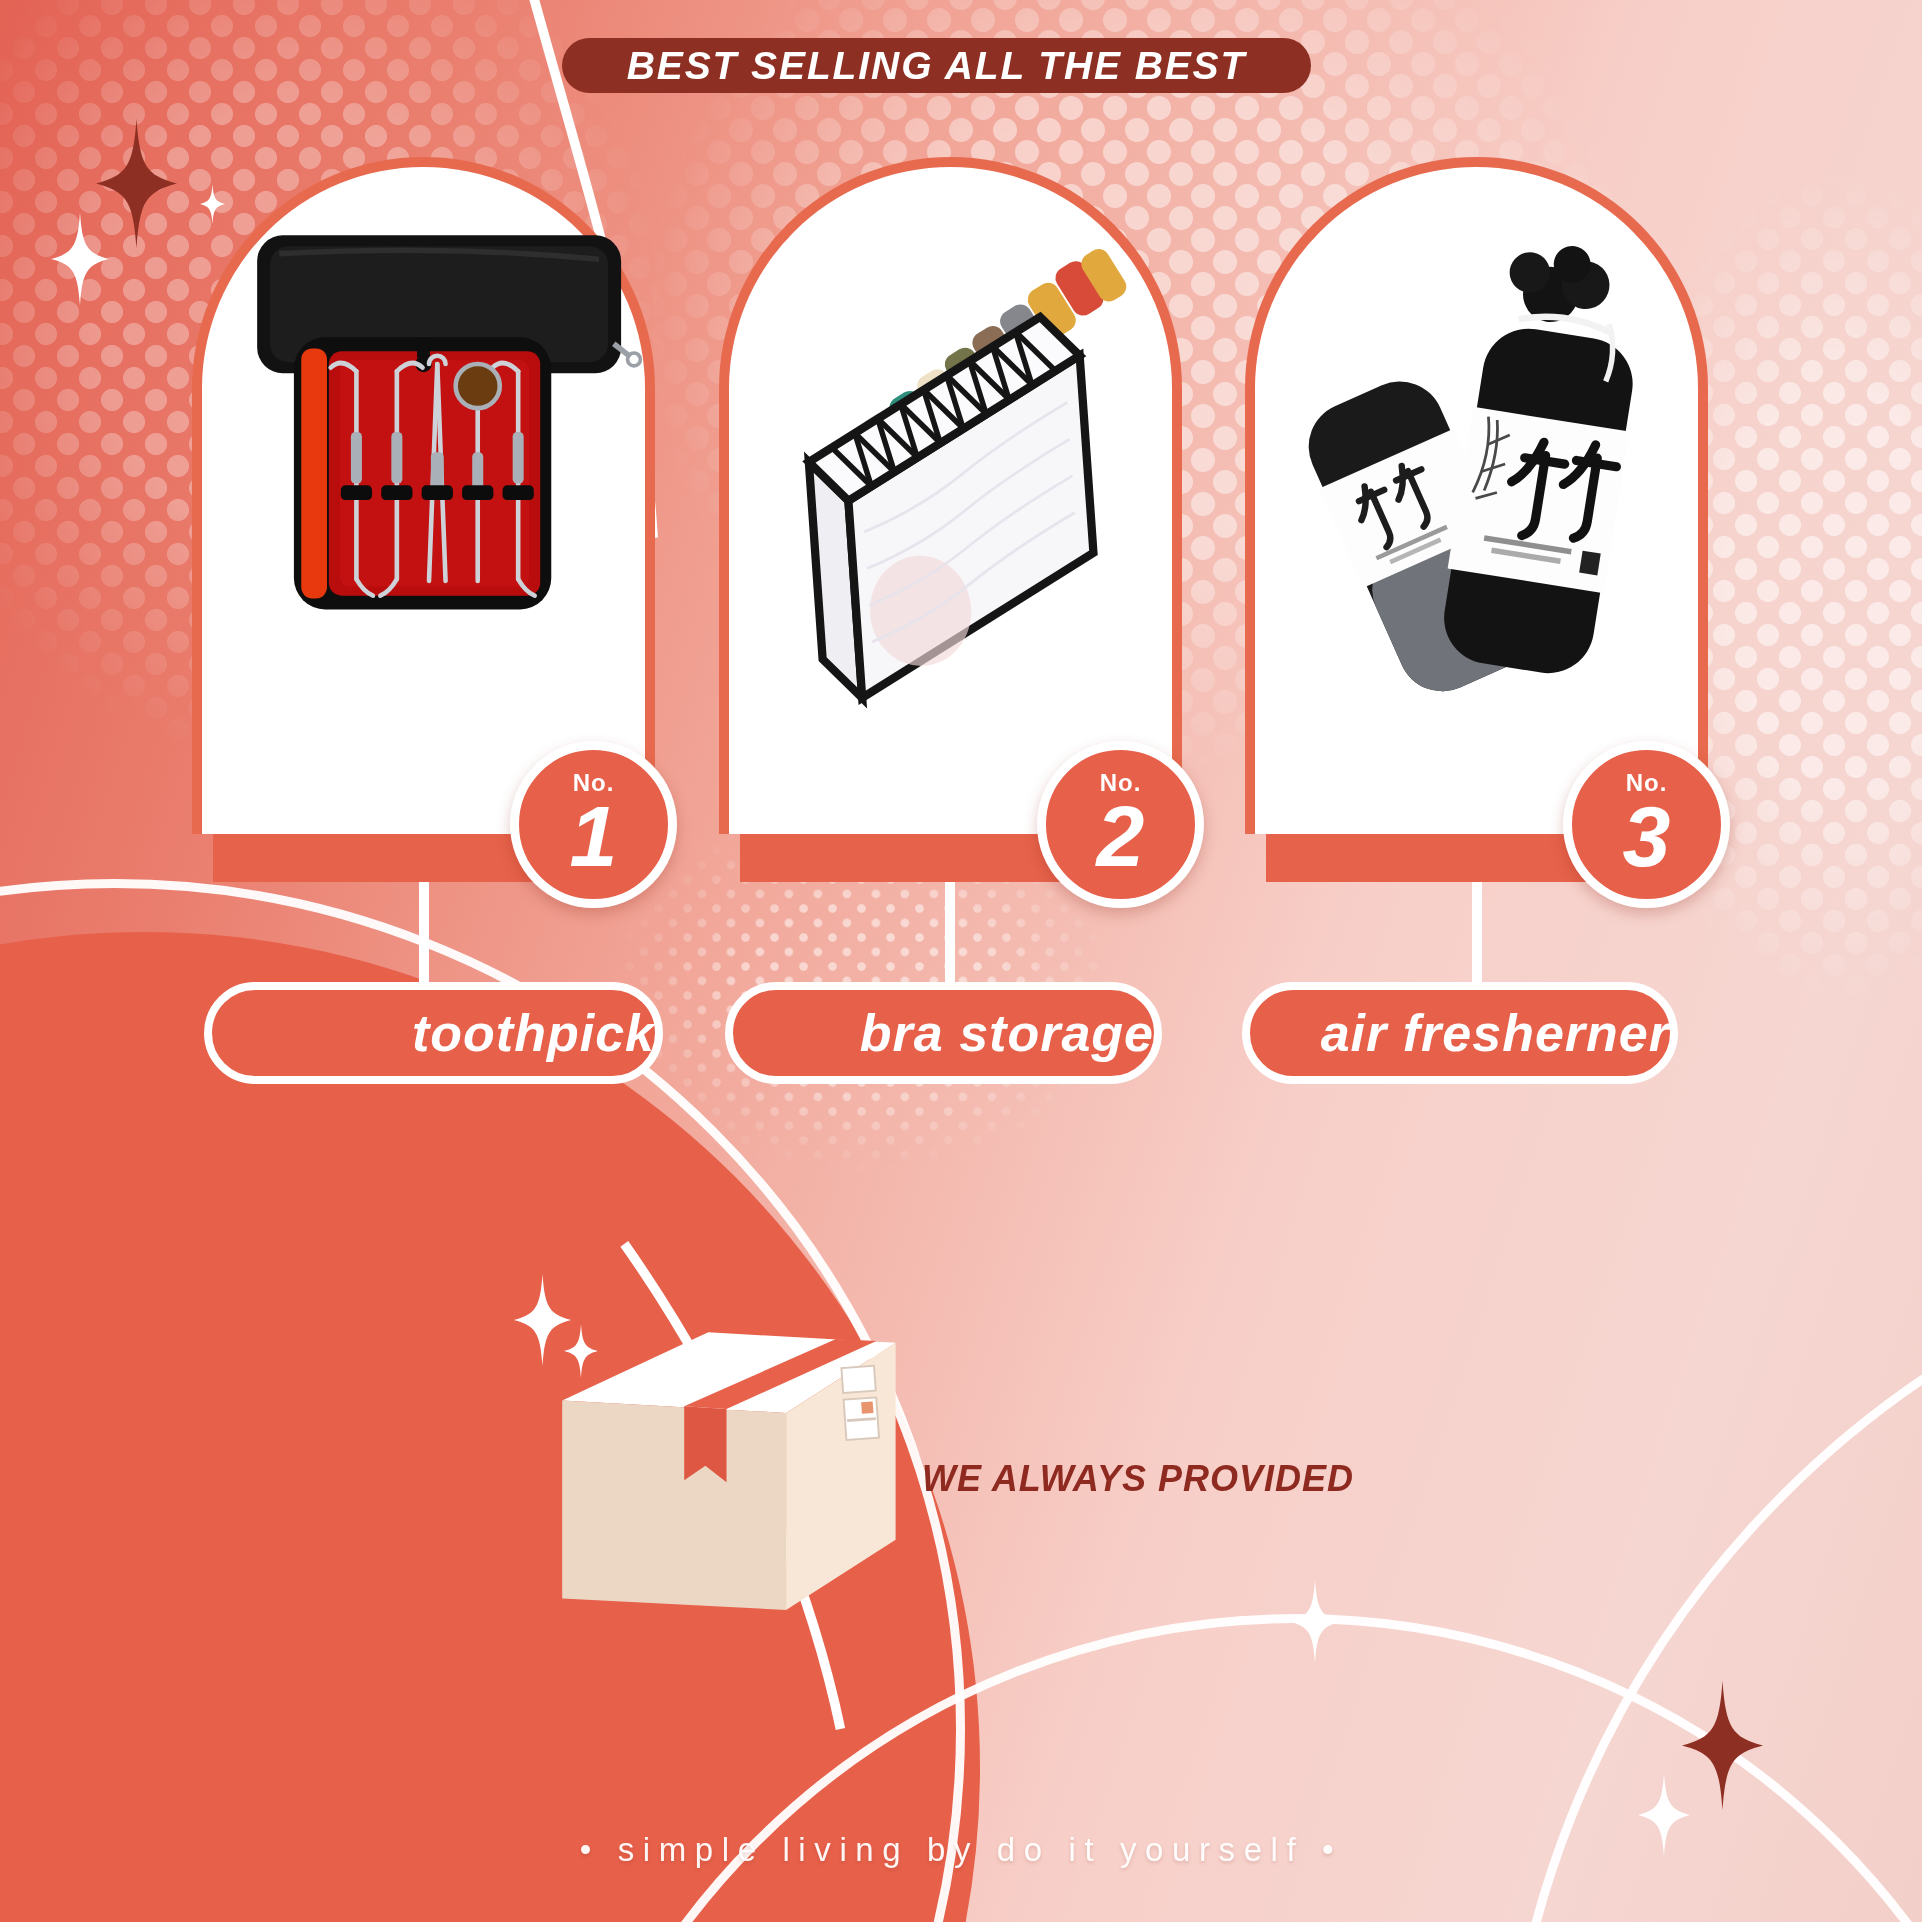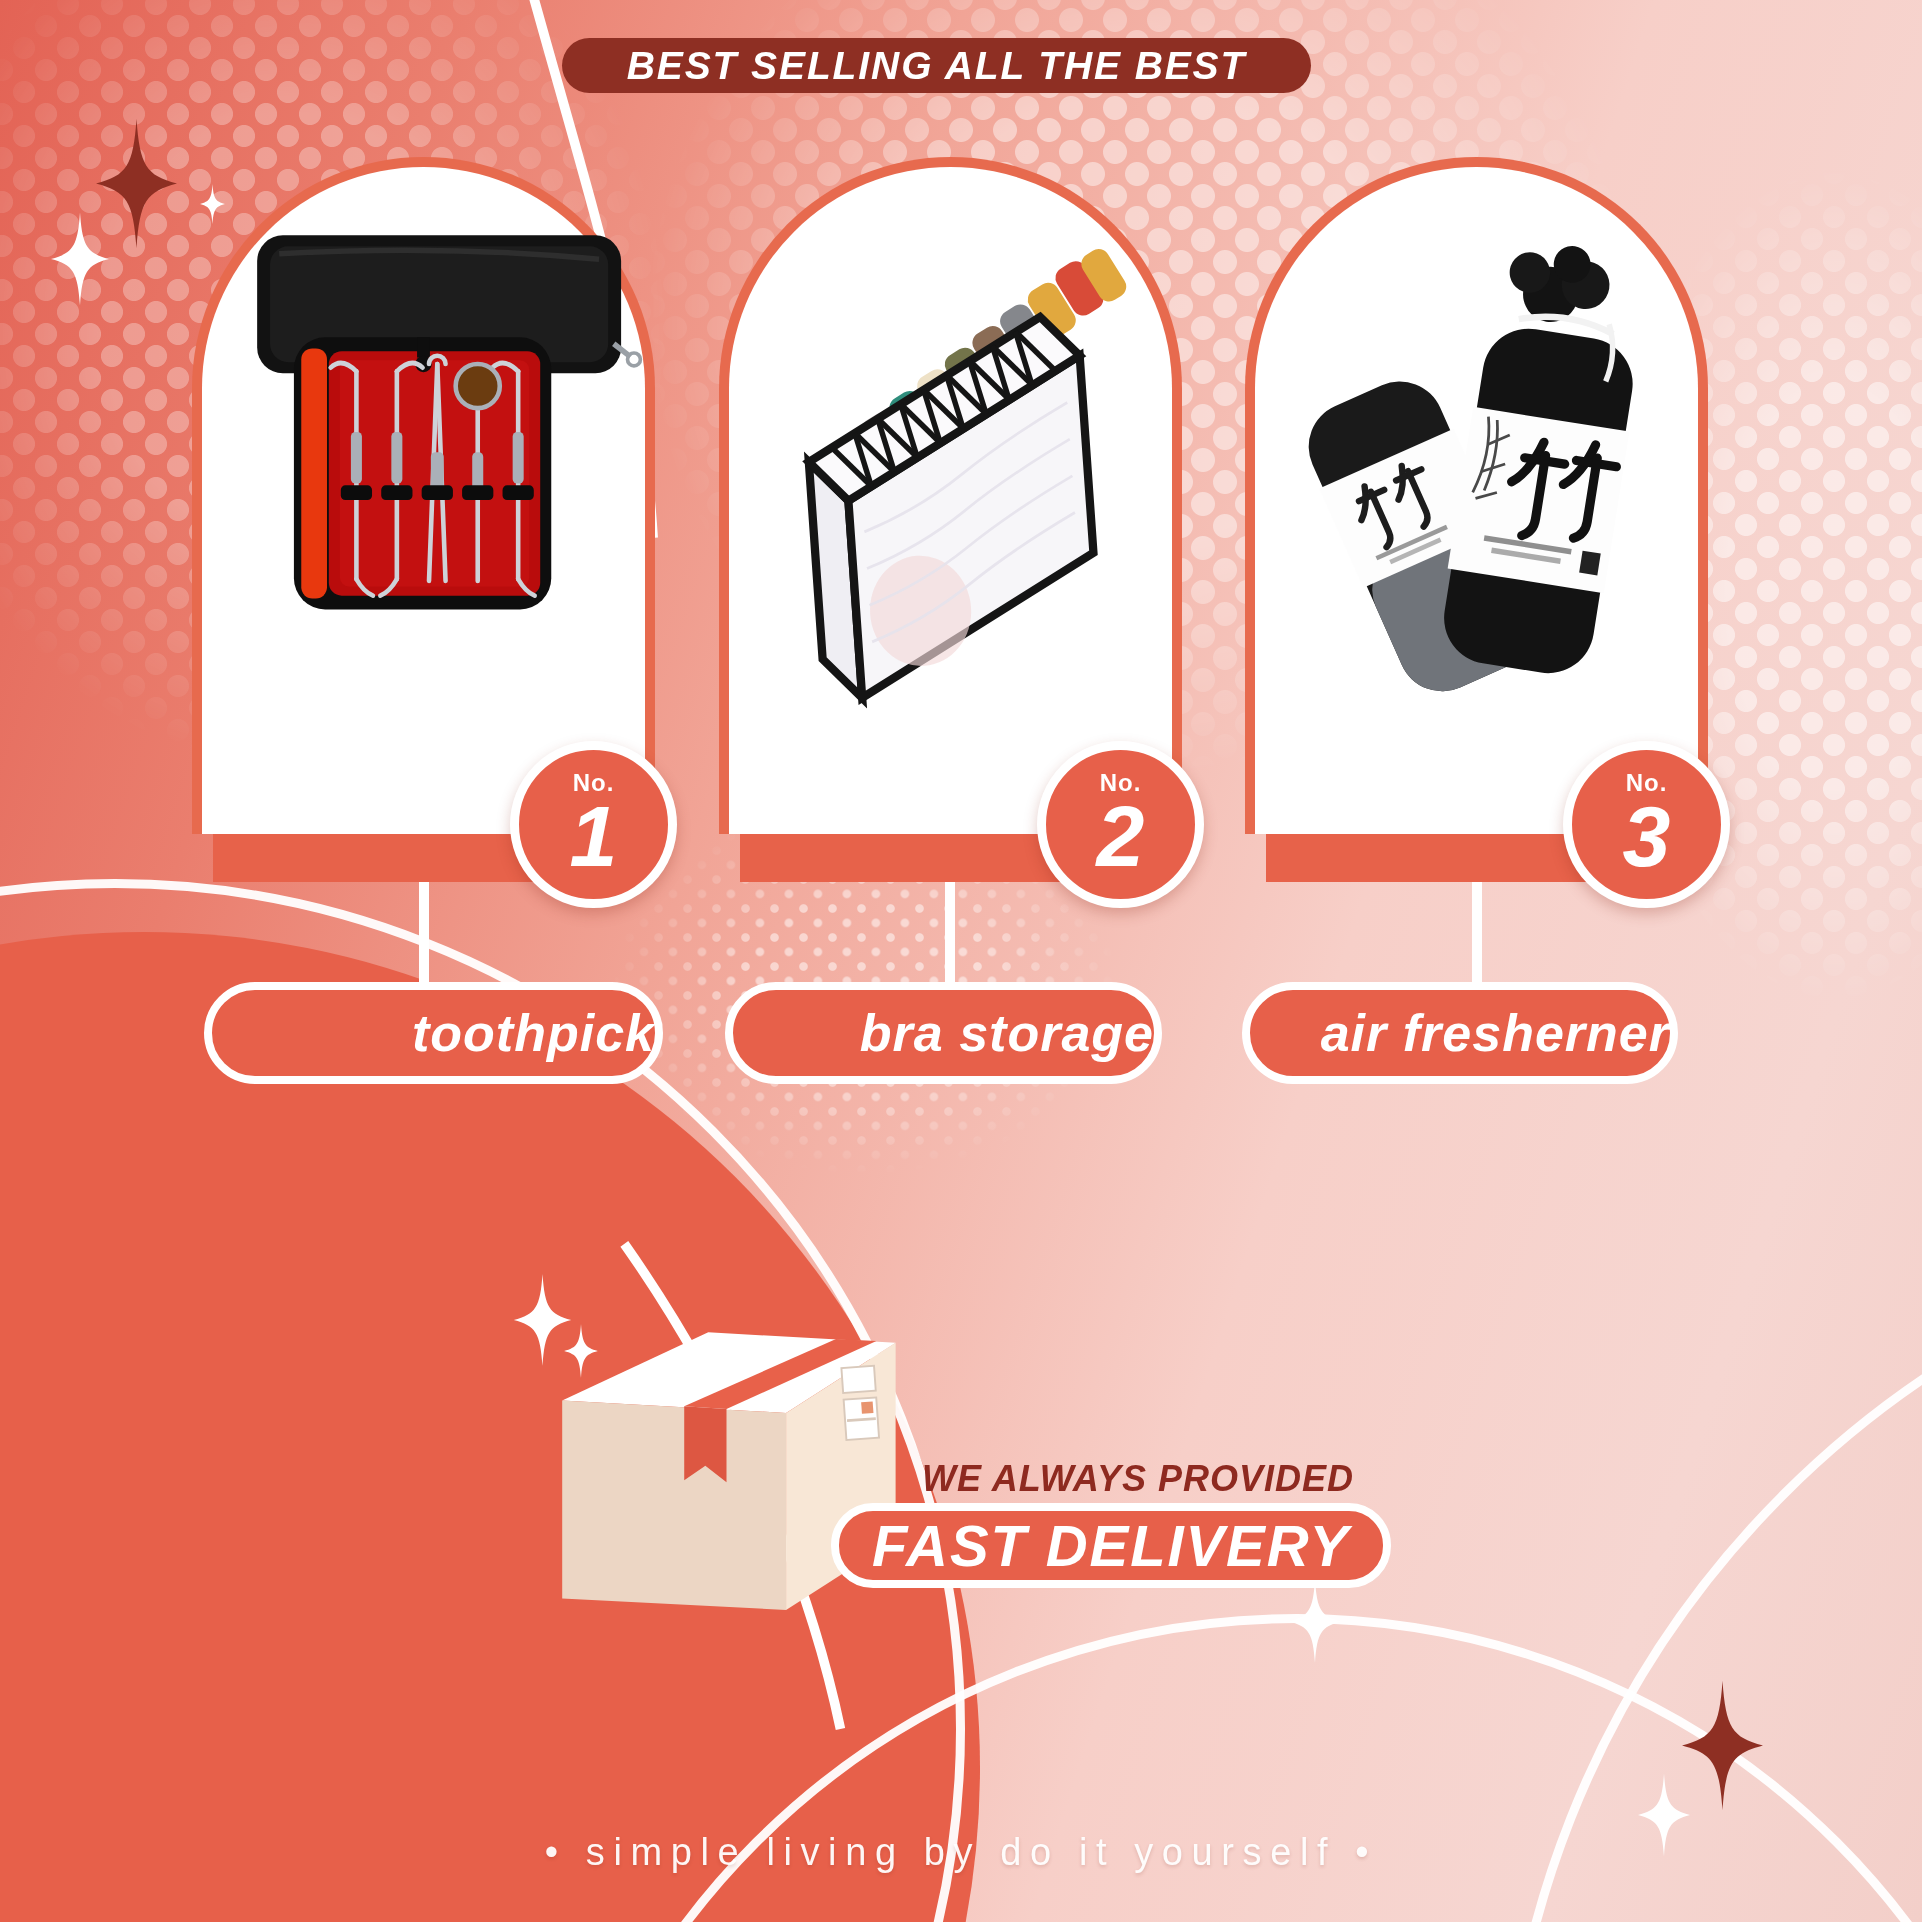--- a/index.html
+++ b/index.html
@@ -57,21 +57,21 @@
     color:#fff;font-style:italic;font-weight:700;font-size:52px;letter-spacing:1px;white-space:nowrap;}
   .pill1{left:204px;width:459px;} .pill2{left:725px;width:437px;} .pill3{left:1242px;width:436px;}
   
   .eyebrow{position:absolute;left:922px;top:1458px;width:423px;text-align:center;
     color:#8e2a20;font-style:italic;font-weight:800;font-size:36px;letter-spacing:1px;white-space:nowrap;}
   .fast-pill{position:absolute;left:831px;top:1503px;width:560px;height:85px;border-radius:42px;
     background:#e7604a;border:8.6px solid #fff;box-sizing:border-box;display:flex;align-items:center;justify-content:center;
     color:#fff;font-style:italic;font-weight:800;font-size:58px;letter-spacing:1.9px;white-space:nowrap;}
   
   .tagline{position:absolute;left:0;top:1831px;width:1922px;text-align:center;color:rgba(255,255,255,.95);
-    font-weight:300;font-size:38px;letter-spacing:8.6px;text-shadow:0 1.9px 3.8px rgba(120,40,30,.18);white-space:nowrap;}
+    font-weight:300;font-size:33px;letter-spacing:8.6px;text-shadow:0 1.9px 3.8px rgba(120,40,30,.18);white-space:nowrap;}
   .sparkle{position:absolute;}
   .box-art{position:absolute;left:538px;top:1314px;width:377px;height:319px;}
 </style>
 </head>
 <body>
 
 <div class="poster">
 
   <div class="dots dots1"></div>
   <div class="dots dots2"></div>
@@ -306,20 +306,17 @@
     <polygon points="152,96 196,99 196,175 174,158 152,173" fill="#dd5742"></polygon>
     <g transform="rotate(-4 335 90)">
       <rect x="318" y="55" width="34" height="26" fill="#fff" stroke="#d9c9bb" stroke-width="2"></rect>
       <rect x="318" y="88" width="34" height="42" fill="#fff" stroke="#d9c9bb" stroke-width="2"></rect>
       <rect x="336" y="92" width="12" height="12" fill="#e8946f"></rect>
       <line x1="320" y1="110" x2="350" y2="110" stroke="#d9c9bb" stroke-width="3"></line>
     </g>
   </svg>
 
   <div class="eyebrow">WE ALWAYS PROVIDED</div>
-  <div class="fast-pill">
-    <span>FAST DELIVERY</span>
-  </div>
 
   <div class="tagline">• simple living by do it yourself •</div>
 
 </div>
 
 
 </body></html>

